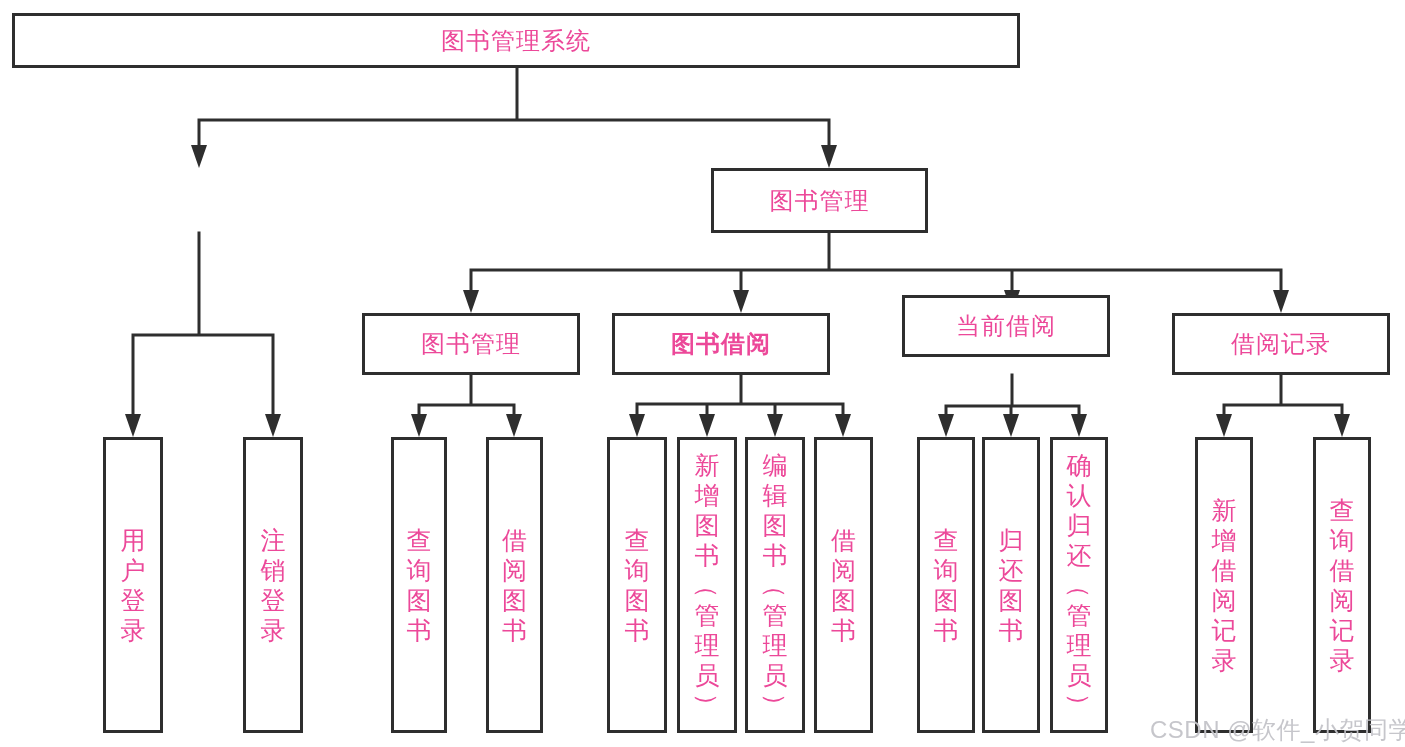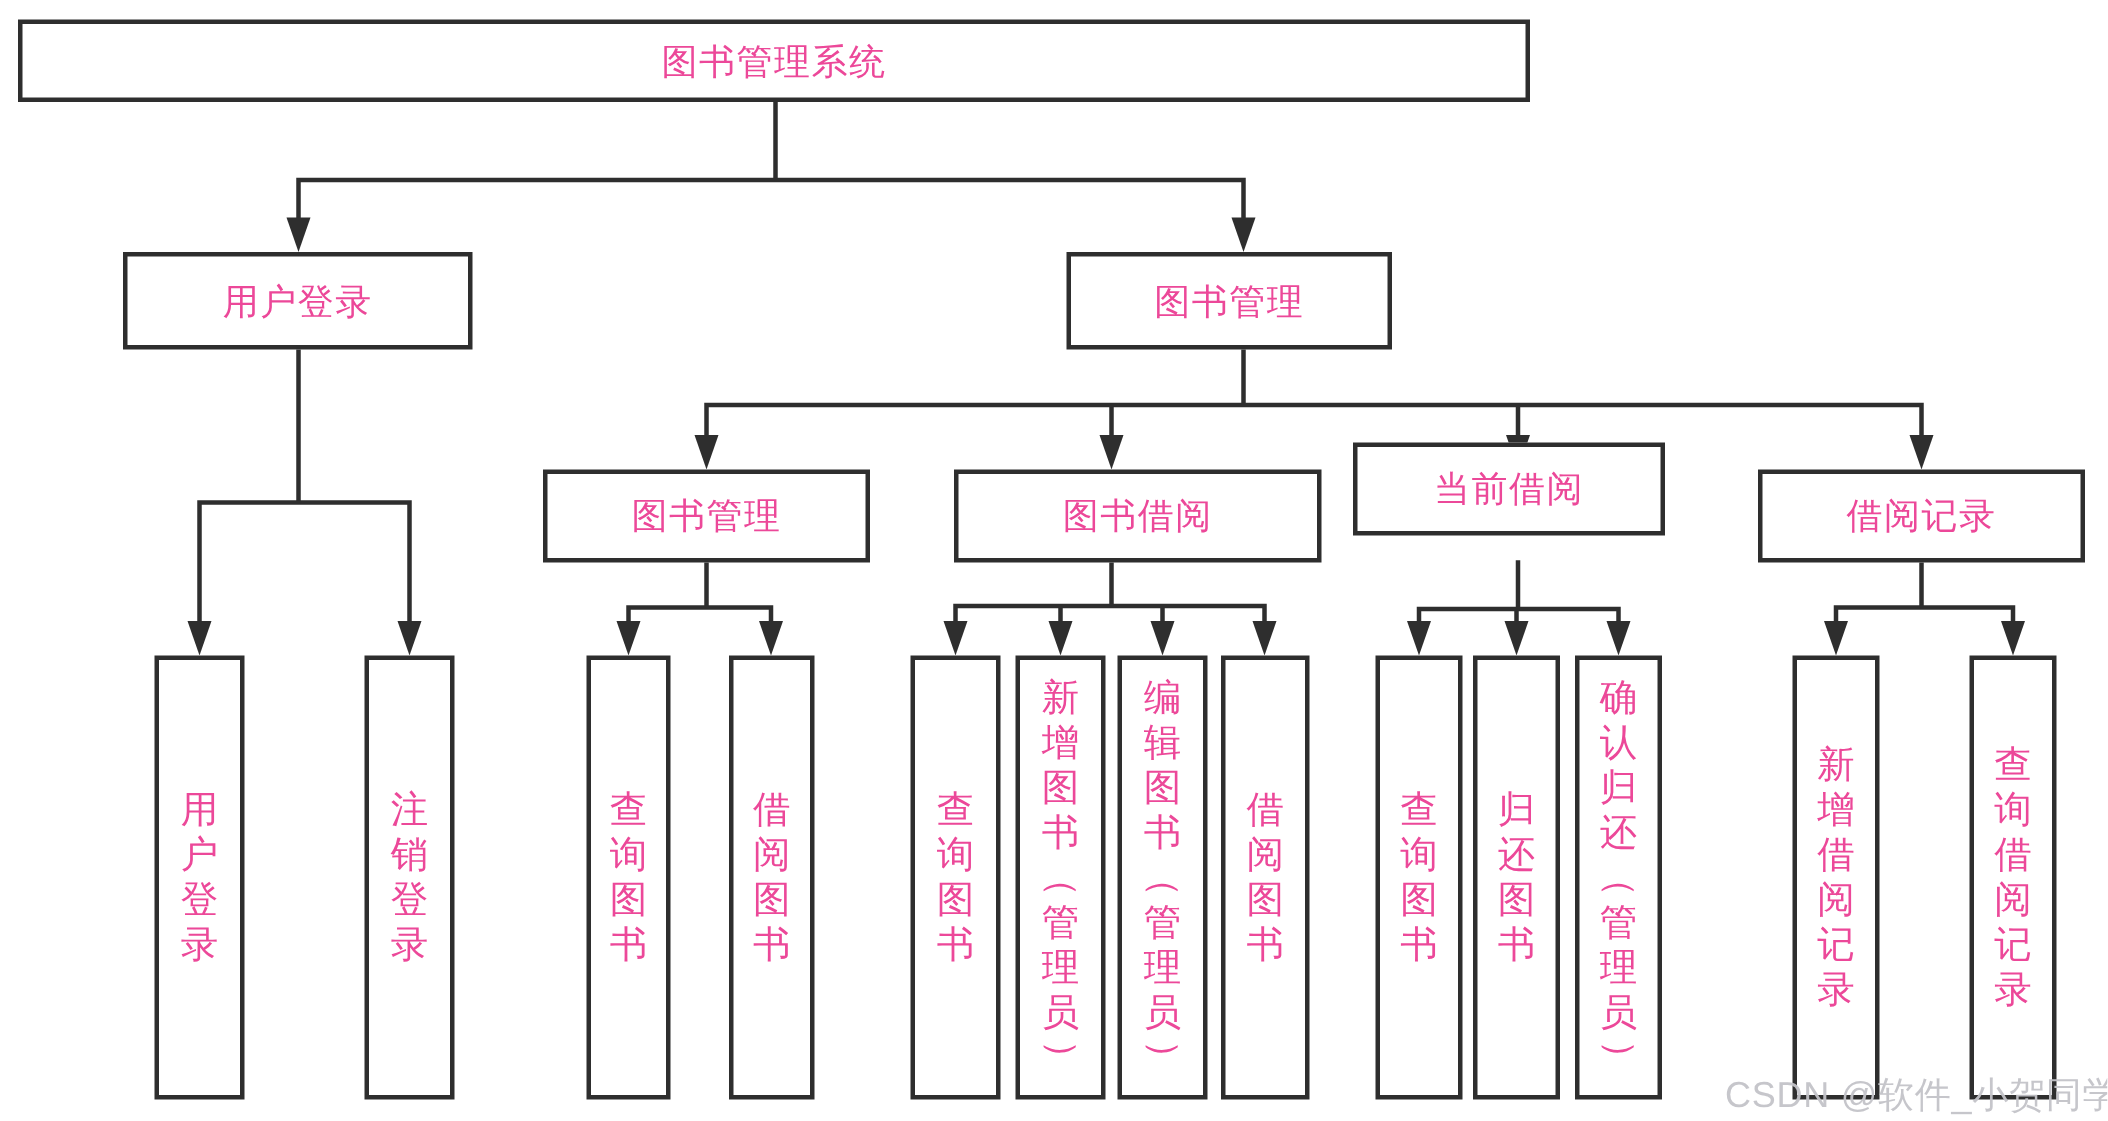--- a/index.html
+++ b/index.html
@@ -96,31 +96,28 @@
         <polygon stroke="none" points="1224,437 1216,414 1232,414"></polygon>
         <polygon stroke="none" points="1342,437 1334,414 1350,414"></polygon>
       </g>
     </g>
   </svg>
 
   <div class="box hnode" style="left:12px; top:13px; width:1008px; height:55px;">
     <span>图书管理系统</span>
   </div>
 
-  <div class="box hnode" style="left:82px; top:168px; width:233px; height:65px;">
-    <span>用户登录</span>
-  </div>
   <div class="box hnode" style="left:711px; top:168px; width:217px; height:65px;">
     <span>图书管理</span>
   </div>
 
   <div class="box hnode" style="left:362px; top:313px; width:218px; height:62px;">
     <span>图书管理</span>
   </div>
-  <div class="box hnode" style="left:636px; top:313px; width:245px; height:62px;">
+  <div class="box hnode" style="left:612px; top:313px; width:218px; height:62px;font-weight:bold;">
     <span>图书借阅</span>
   </div>
   <div class="box hnode" style="left:902px; top:295px; width:208px; height:62px;">
     <span>当前借阅</span>
   </div>
   <div class="box hnode" style="left:1172px; top:313px; width:218px; height:62px;">
     <span>借阅记录</span>
   </div>
 
   <div class="box leaf" style="left:103px; width:60px;">

